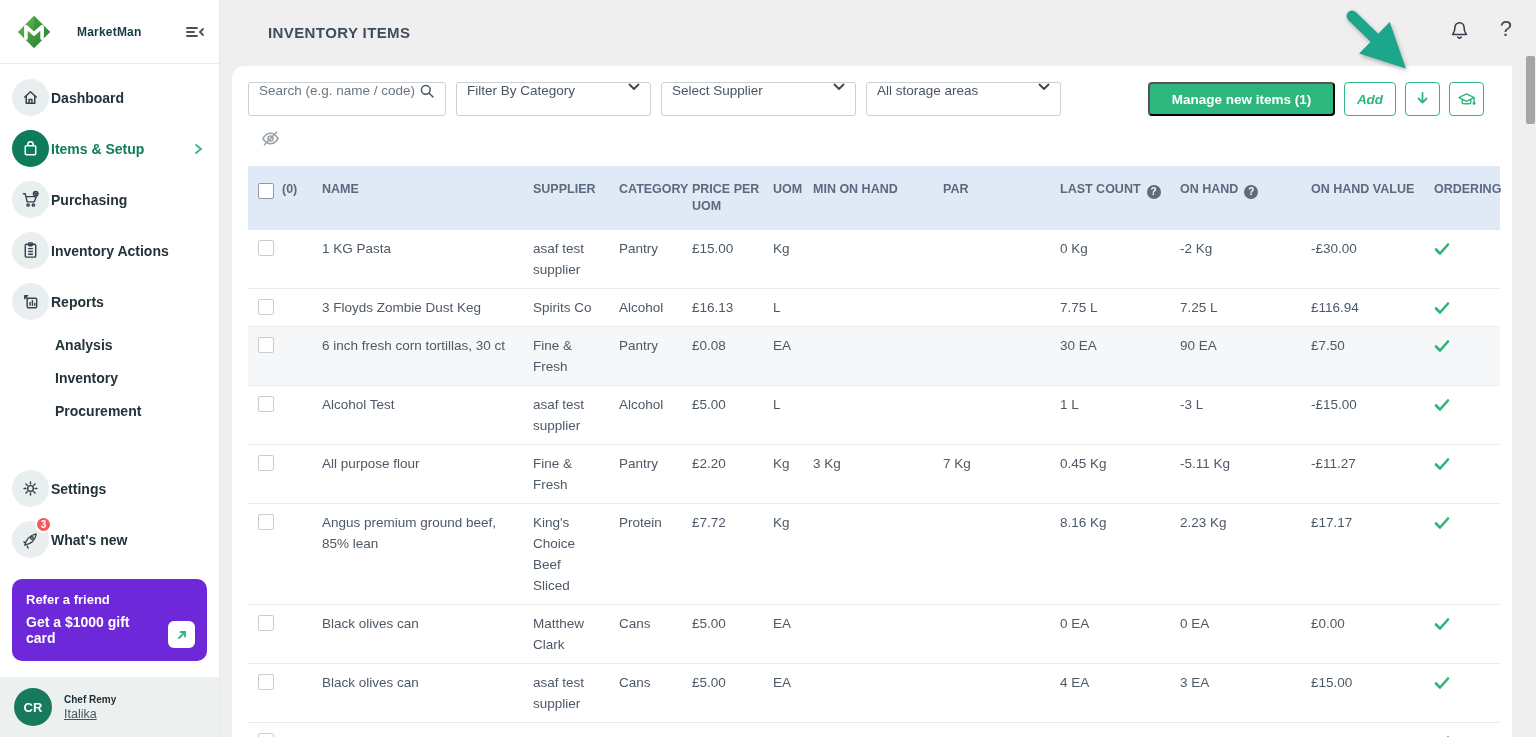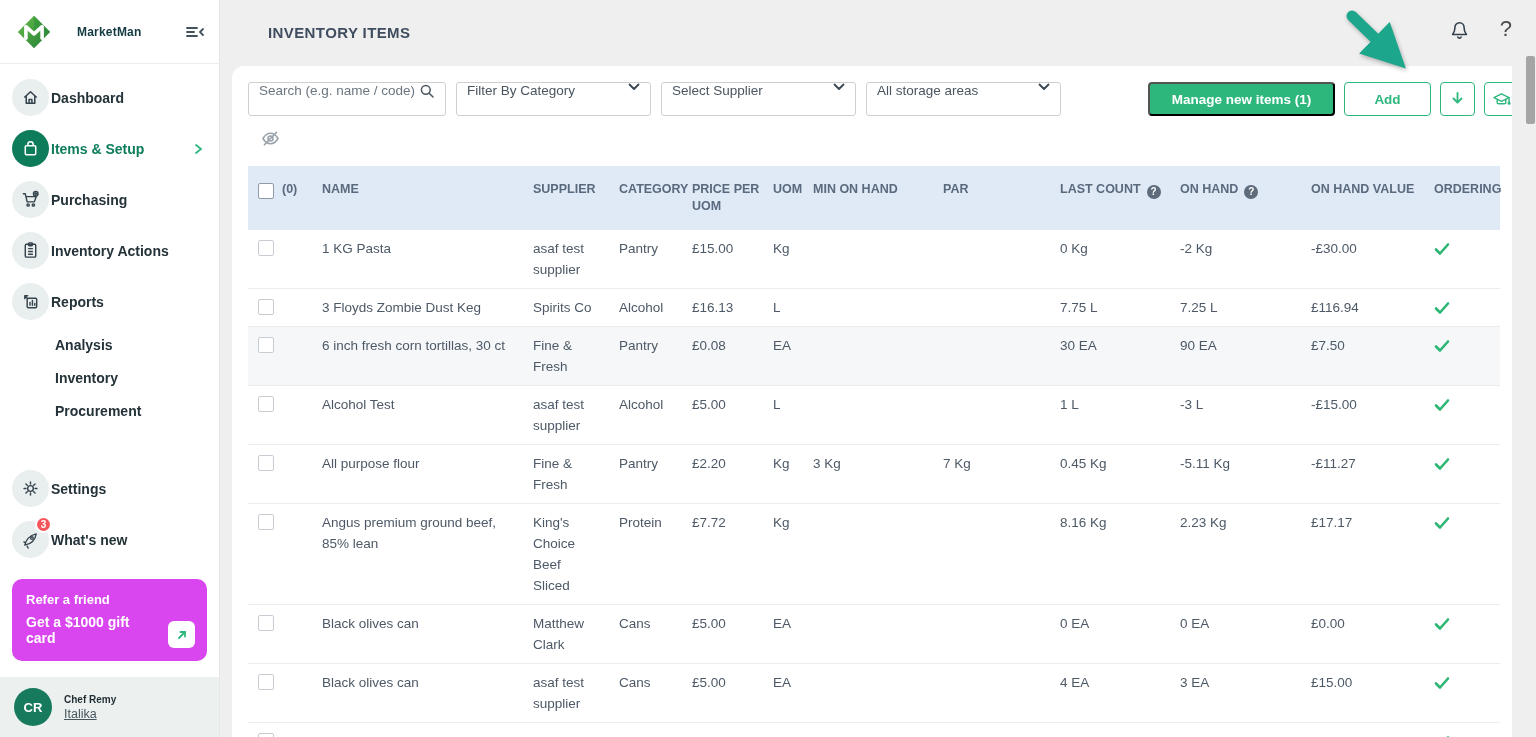--- a/index.html
+++ b/index.html
@@ -22,21 +22,21 @@
   .nav-label { font-size:14px; font-weight:700; color:#243239; margin-left:2px; }
   .nav-item.active .nav-label { color:#0e7c5b; }
   .nav-chevron { margin-left:auto; color:#2eb77d; display:flex; }
   .sub-links { display:flex; flex-direction:column; padding:2px 0 0 55px; }
   .sub-link { font-size:14px; font-weight:700; color:#243239; padding:8px 0 9px 0; cursor:pointer; }
   .flex-spacer { flex:1 1 auto; }
   .badge { position:absolute; top:-5px; right:-3px; min-width:17px; height:17px; border-radius:50%;
            background:#f5565b; color:#fff; font-size:10px; font-weight:700; display:flex;
            align-items:center; justify-content:center; border:2px solid #fff; }
 
-  .refer-card { margin:14px 12px 16px 12px; background:#d946ef; border-radius:10px;
+  .refer-card { margin:14px 12px 16px 12px; background:#6d28d9; border-radius:10px;
                 padding:13px 14px 15px 14px; color:#fff; position:relative; flex:none; cursor:pointer; }
   .refer-line1 { font-size:13px; font-weight:700; }
   .refer-line2 { font-size:14px; font-weight:700; margin-top:7px; padding-right:34px; }
   .refer-btn { position:absolute; right:12px; bottom:13px; width:27px; height:27px; background:#fff;
                border-radius:6px; display:flex; align-items:center; justify-content:center; color:#2eb77d; cursor:pointer; }
 
   .user-row { background:#ecf1f0; padding:11px 14px; display:flex; align-items:center; flex:none; min-height:49px; cursor:pointer; }
   .avatar { width:38px; height:38px; border-radius:50%; background:#177a5c; color:#fff; font-size:13px;
             font-weight:700; display:flex; align-items:center; justify-content:center; flex:none; }
   .user-meta { margin-left:12px; }
@@ -60,21 +60,21 @@
   .search-box input::placeholder { color:#6b7680; opacity:1; }
   .search-icon { color:#4a5560; display:flex; margin-left:4px; }
   .select-box { width:195px; justify-content:space-between; cursor:pointer; }
   .select-box .chev { color:#3a4650; display:flex; }
 
   .buttons-row { position:absolute; left:916px; top:16px; display:flex; gap:9px; }
   .btn { height:34px; border-radius:4px; font-size:13.5px; font-weight:700; display:flex;
          align-items:center; justify-content:center; cursor:pointer; }
   .btn-primary { width:187px; background:#2eb77d; color:#fff; }
   .btn-outline { border:1px solid #2eb77d; color:#2eb77d; background:#fff; }
-  .btn-add { width:87px; }
+  .btn-add { width:52px;font-style:italic; }
   .btn-sq { width:35px; }
 
   .eye-off { position:absolute; left:28px; top:62px; color:#9aa3ab; cursor:pointer; }
 
   
   .table { position:absolute; left:16px; top:100px; width:1252px; }
   .tr { display:grid; grid-template-columns:74px 211px 86px 73px 81px 40px 130px 117px 120px 131px 123px 66px; }
   .thead { background:#e0e9f6; }
   .thead .td { font-size:12.5px; font-weight:700; color:#5a6a7e; padding:15px 8px 15px 0; line-height:17px; }
   .td { font-size:13.5px; color:#4d5966; padding:8px 8px 8px 0; line-height:21px; }

